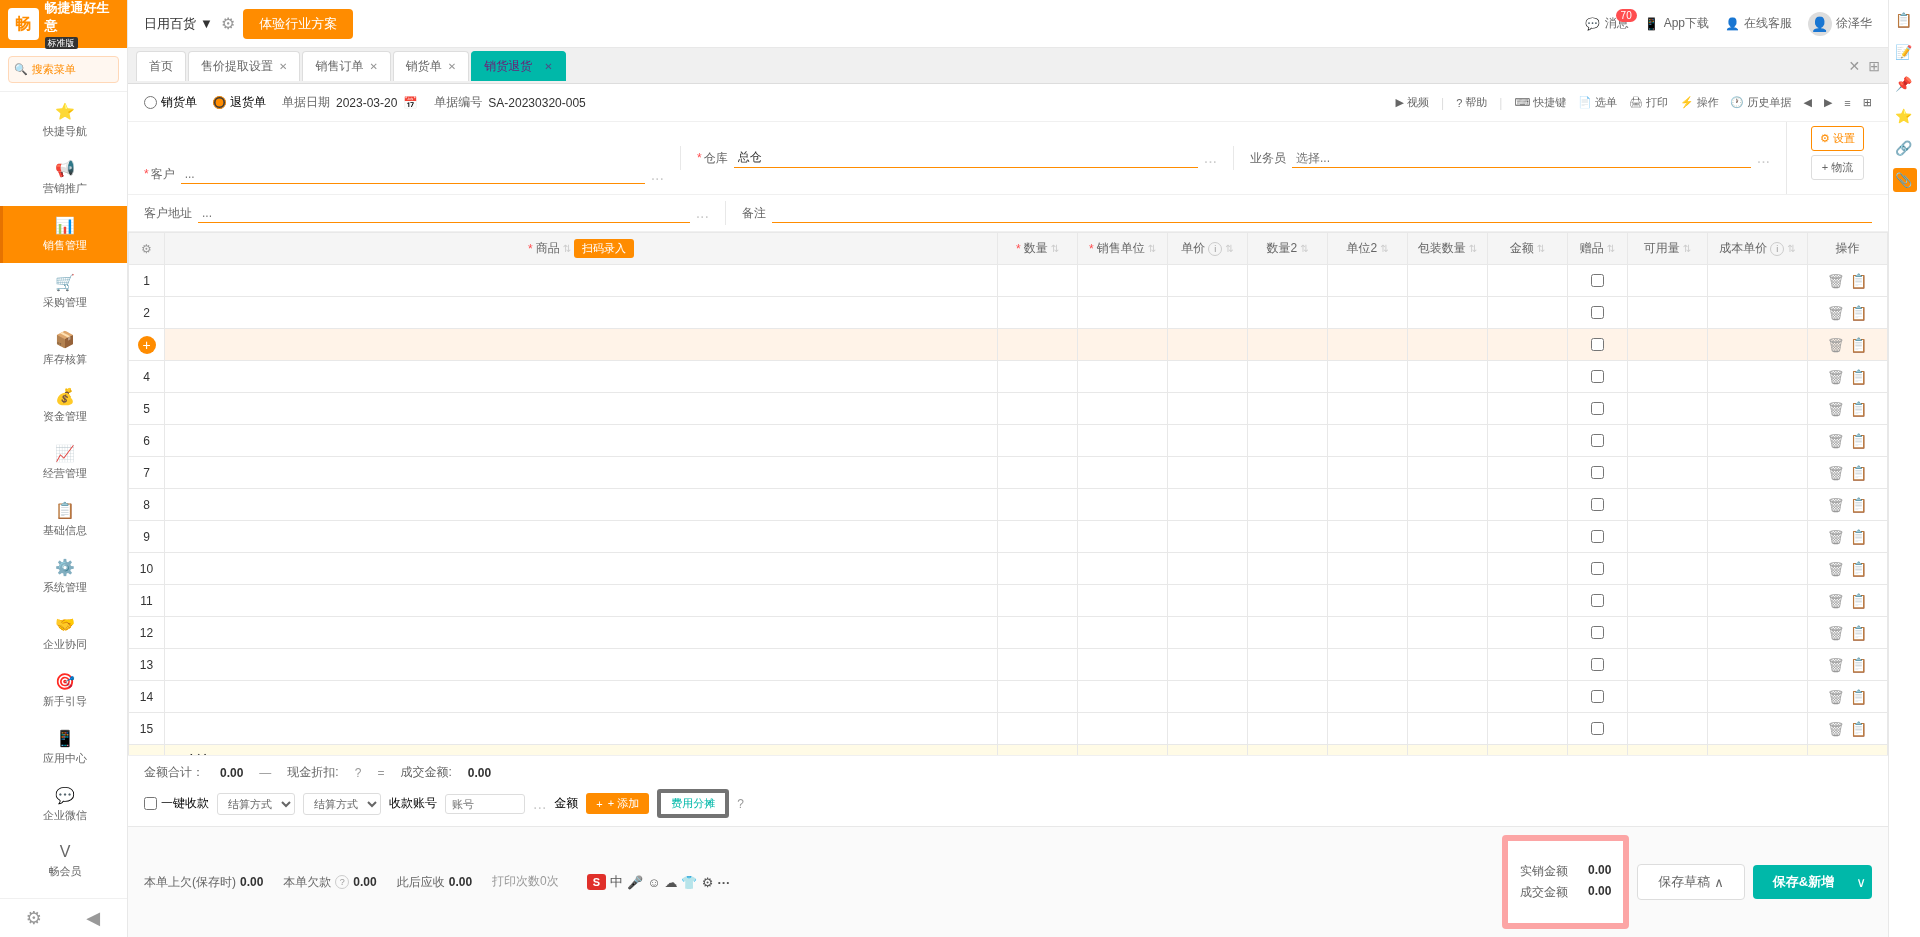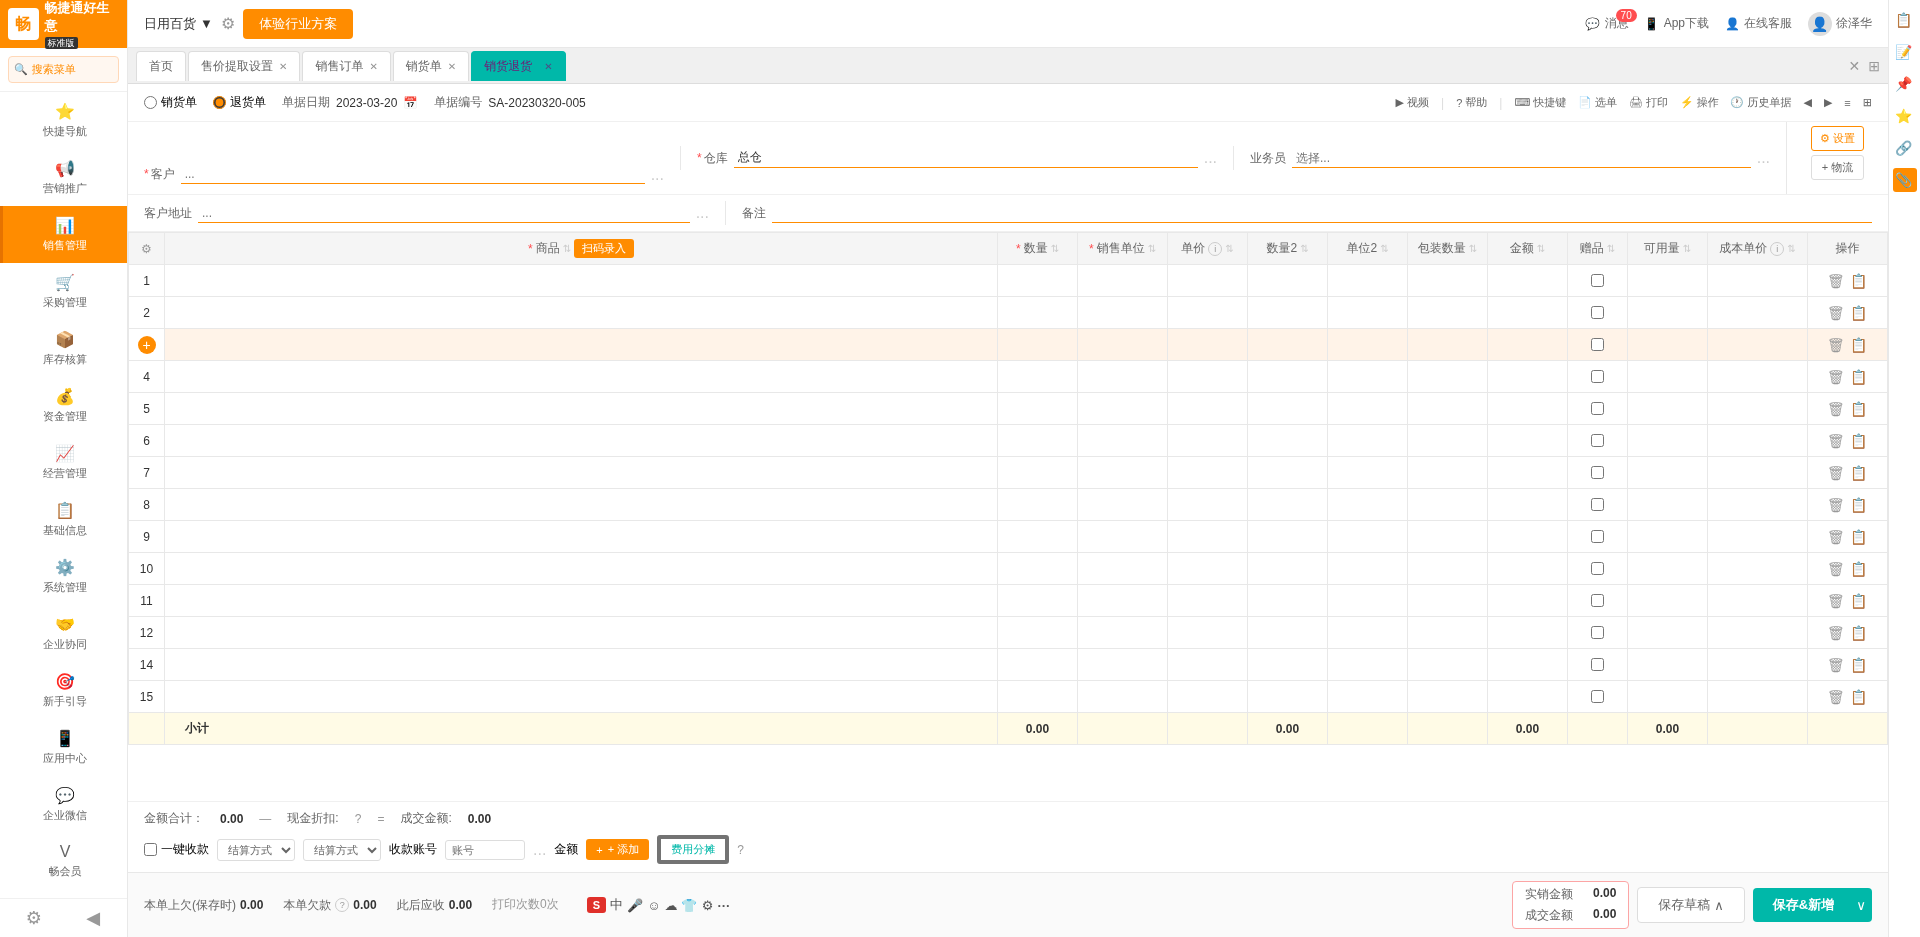--- a/index.html
+++ b/index.html
@@ -95,21 +95,21 @@
     .fee-split-btn { border: 4px solid #737373; color: #00b8a9; background: #fff; padding: 3px 10px; border-radius: 3px; cursor: pointer; font-size: 11px; }
     .help-icon { color: #999; cursor: pointer; }
 
     
     .bottom-bar { background: #fafafa; border-top: 1px solid #e8e8e8; padding: 8px 16px; display: flex; align-items: center; gap: 24px; font-size: 12px; color: #666; }
     .bottom-summary { display: flex; gap: 20px; flex: 1; }
     .summary-item { display: flex; align-items: center; gap: 4px; }
     .summary-val { color: #333; font-weight: bold; }
     .print-info { color: #999; }
     .save-area { display: flex; align-items: center; gap: 8px; margin-left: auto; }
-    .right-summary { display: flex; flex-direction: column; gap: 4px; font-size: 12px; background: #fff; border: 1px solid #fca5a5; padding: 4px 12px; border-radius: 4px; }
+    .right-summary { display: flex; flex-direction: column; gap: 4px; font-size: 12px; background: #fff; border: 6px solid #fca5a5; padding: 22px 12px; border-radius: 4px; }
     .right-summary-row { display: flex; justify-content: space-between; gap: 20px; }
     .right-summary-label { color: #666; }
     .right-summary-val { color: #333; font-weight: bold; }
     .btn-save-draft { border: 1px solid #ddd; background: #fff; color: #666; padding: 8px 20px; border-radius: 4px; cursor: pointer; font-size: 13px; display: flex; align-items: center; gap: 4px; }
     .btn-save-new { background: #00b8a9; color: #fff; border: none; padding: 8px 20px; border-radius: 4px; cursor: pointer; font-size: 13px; font-weight: bold; }
     .btn-chevron { background: #00b8a9; color: #fff; border: none; padding: 8px 6px; border-radius: 0 4px 4px 0; cursor: pointer; margin-left: -4px; }
 
     
     .quick-panel { width: 32px; background: #fff; border-left: 1px solid #e8e8e8; display: flex; flex-direction: column; align-items: center; padding: 8px 0; gap: 8px; }
     .quick-btn { width: 24px; height: 24px; display: flex; align-items: center; justify-content: center; color: #999; cursor: pointer; font-size: 14px; border-radius: 3px; }
@@ -745,20 +745,44 @@
             <td></td>
               <td></td>
             <td>
                 <div class="action-icons">
                   <span class="action-icon">🗑</span>
                   <span class="action-icon">📋</span>
                 </div>
               </td>
           </tr>
           <tr>
+            <td class="row-num">13</td>
+            <td></td>
+              <td></td>
+              <td></td>
+              <td></td>
+              <td></td>
+              <td></td>
+              <td></td>
+              <td></td>
+            <td>
+                <div class="checkbox-cell">
+                  <input type="checkbox" style="">
+                </div>
+              </td>
+            <td></td>
+              <td></td>
+            <td>
+                <div class="action-icons">
+                  <span class="action-icon">🗑</span>
+                  <span class="action-icon">📋</span>
+                </div>
+              </td>
+          </tr>
+          <tr>
             <td class="row-num">14</td>
             <td></td>
               <td></td>
               <td></td>
               <td></td>
               <td></td>
               <td></td>
               <td></td>
               <td></td>
             <td>

